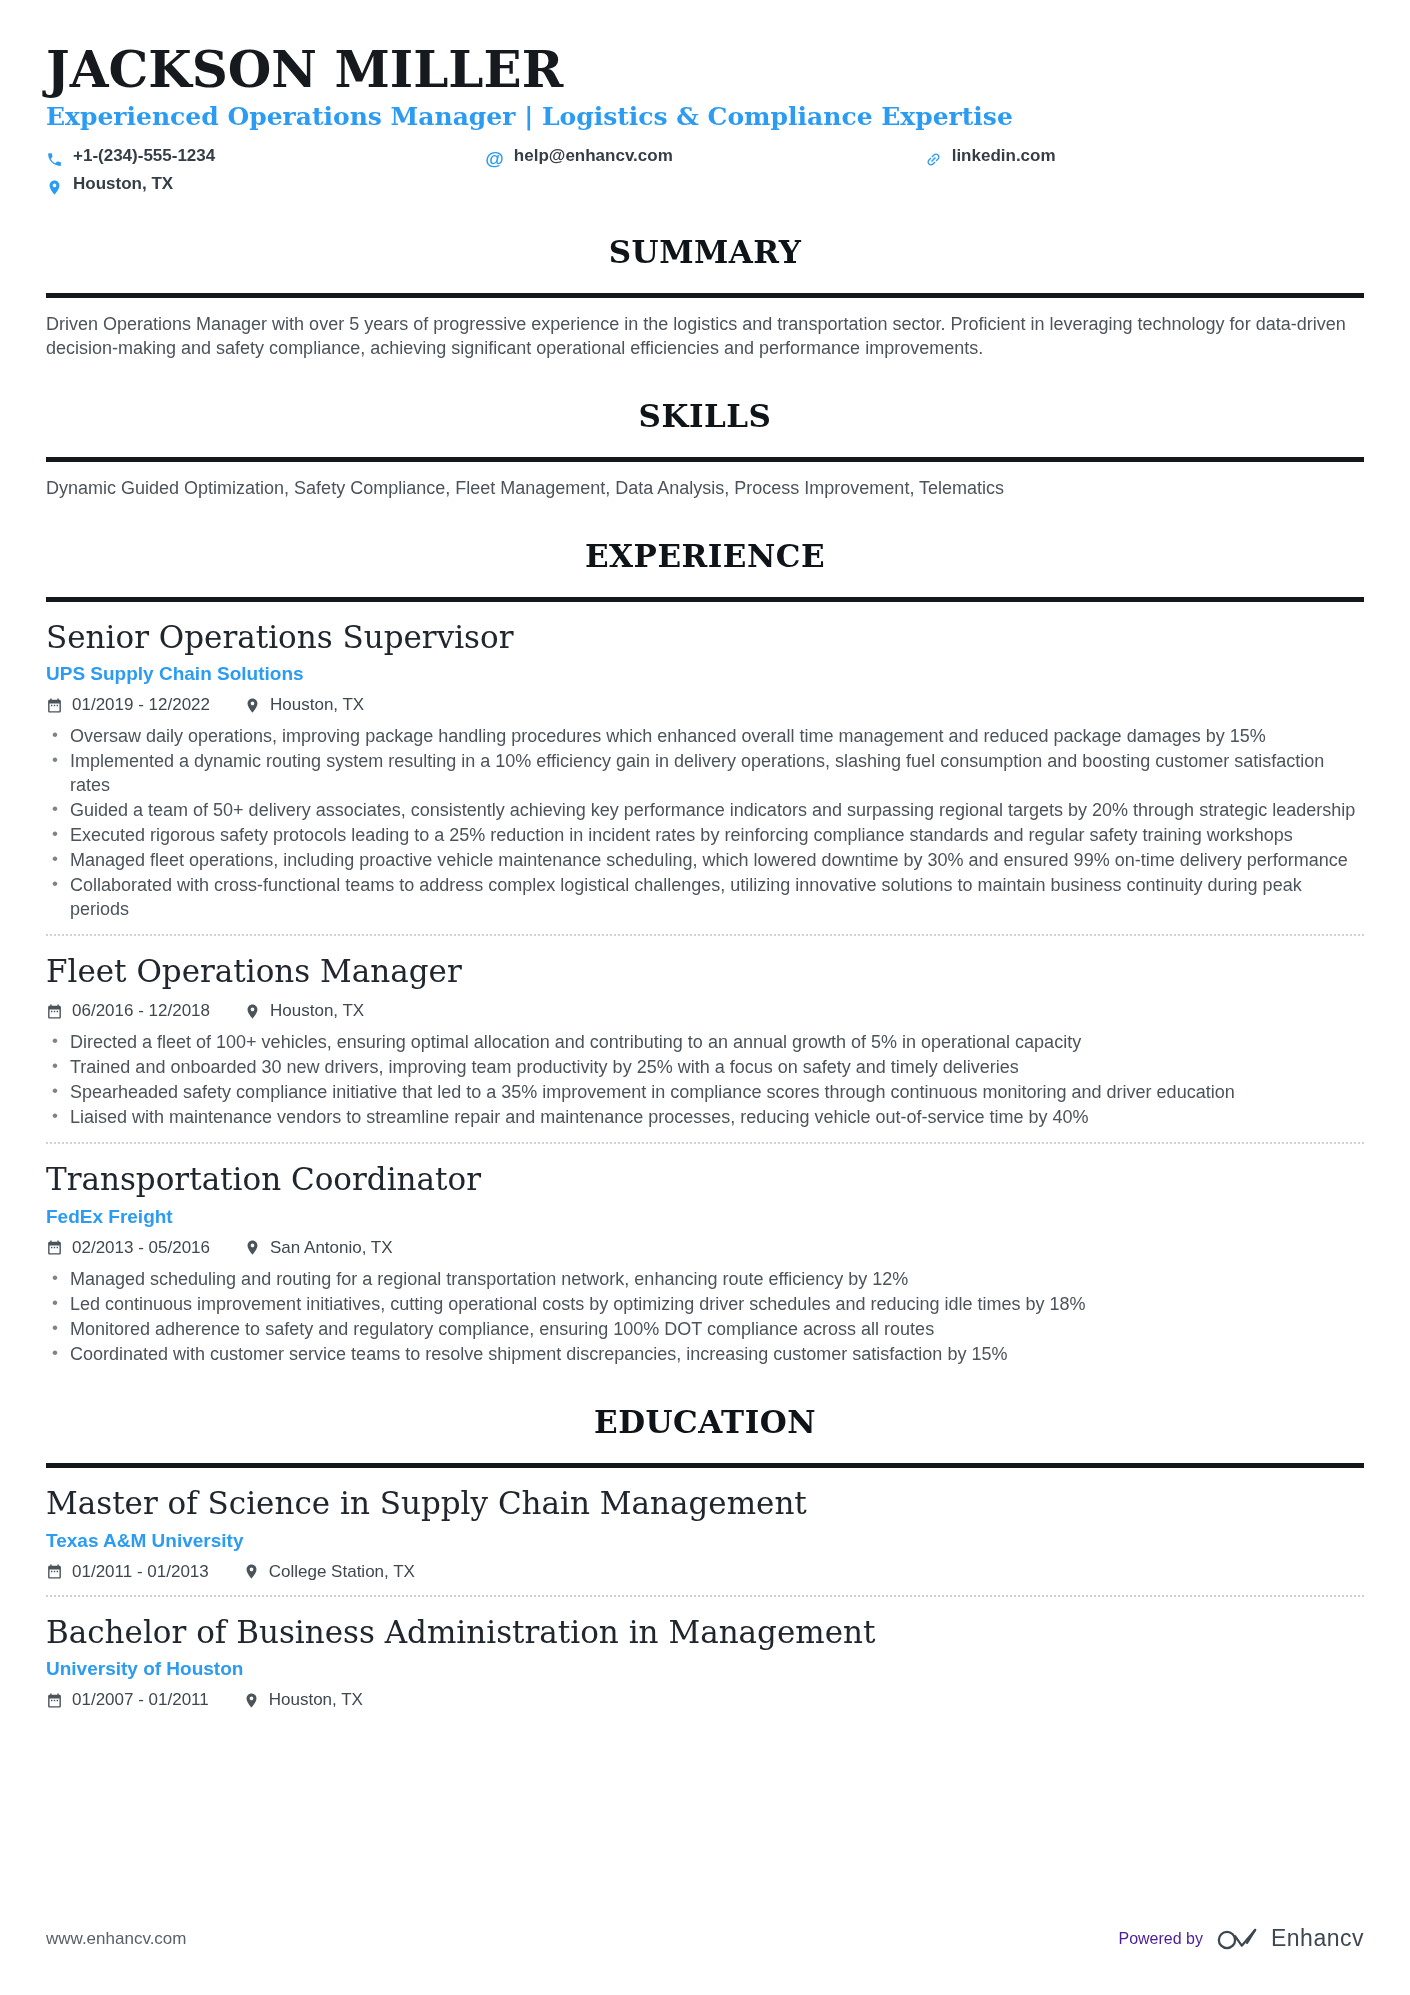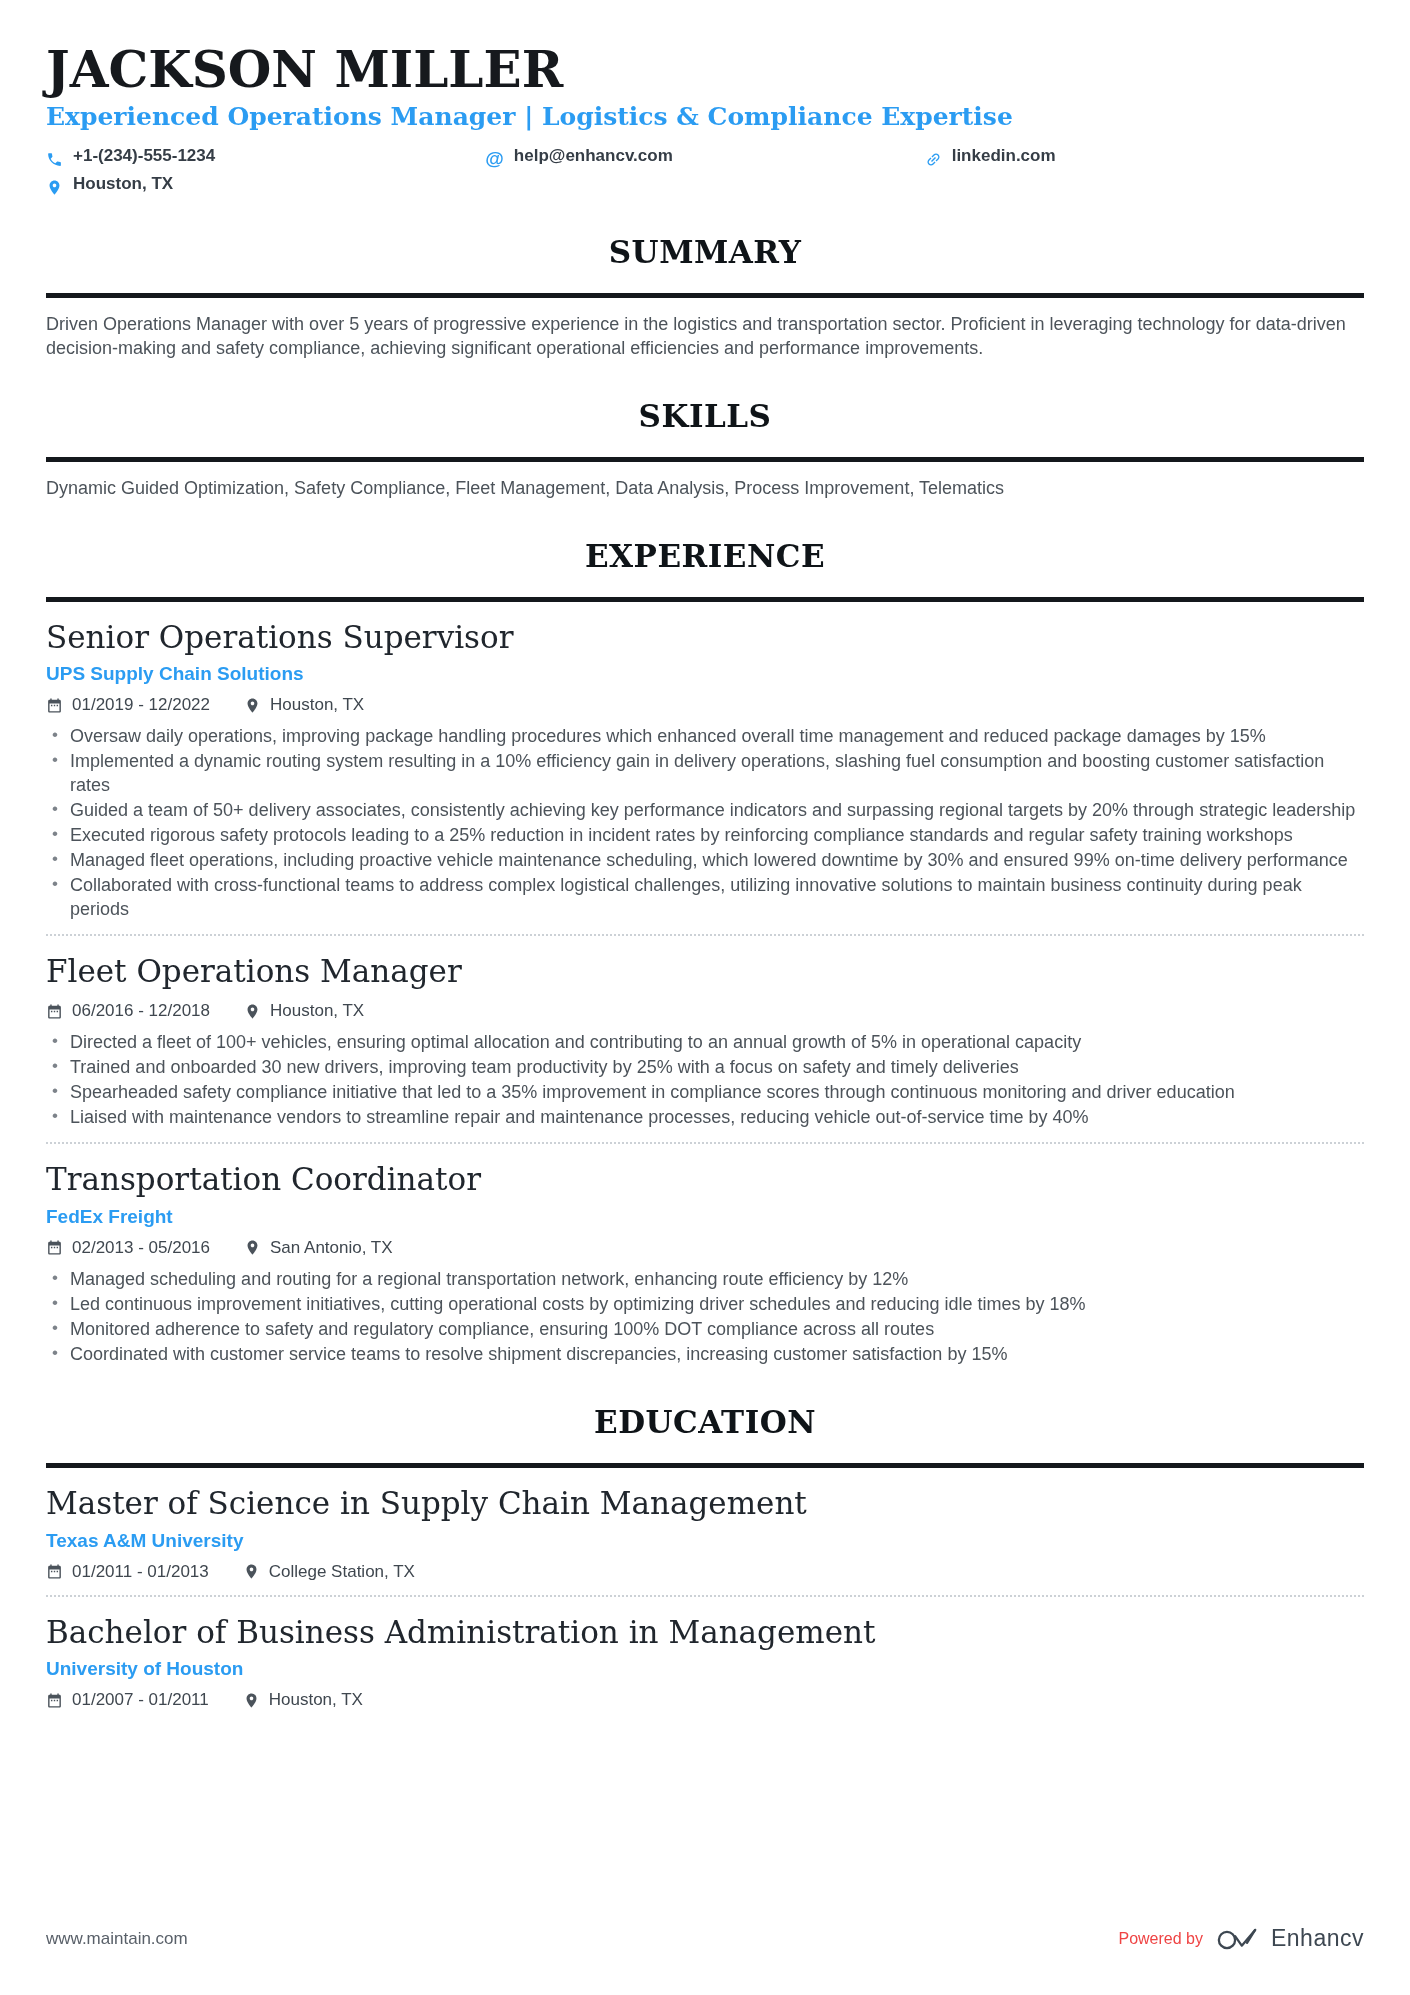--- a/index.html
+++ b/index.html
@@ -132,21 +132,21 @@
     position: absolute;
     left: 46px;
     right: 46px;
     bottom: 36px;
     display: flex;
     justify-content: space-between;
     align-items: center;
   }
   .footer-site { font-size: 17px; color: #596069; }
   .powered { display: flex; align-items: center; gap: 13px; }
-  .powered-label { font-size: 16px; color: #ef4444; }
+  .powered-label { font-size: 16px; color: #4c1d95; }
   .brand-mark { display: inline-flex; color: #3d4751; }
   .brand-name {
     font-size: 23px;
     color: #3d4751;
     letter-spacing: 0.5px;
   }
 </style>
 </head>
 <body>
 
@@ -343,21 +343,21 @@
                 <path d="M12 2C8.13 2 5 5.13 5 9c0 5.25 7 13 7 13s7-7.75 7-13c0-3.87-3.13-7-7-7zm0 9.5c-1.38 0-2.5-1.12-2.5-2.5s1.12-2.5 2.5-2.5 2.5 1.12 2.5 2.5-1.12 2.5-2.5 2.5z"></path>
               </svg>
           </span>
           <span>Houston, TX</span>
         </span>
       </div>
     </article>
   </section>
 
   <div class="footer">
-    <span class="footer-site">www.maintain.com</span>
+    <span class="footer-site">www.enhancv.com</span>
     <span class="powered">
       <span class="powered-label">Powered by</span>
       <span class="brand-mark">
         <svg width="42" height="27" viewBox="0 0 44 28" fill="none" stroke="currentColor" stroke-width="2.4" stroke-linecap="round" stroke-linejoin="round">
           <circle cx="11.5" cy="15.5" r="8.5"></circle>
           <path d="M20 11.5 L27 21.5 L41 5"></path>
           <path d="M41 5 L32.5 18.5"></path>
         </svg>
       </span>
       <span class="brand-name">Enhancv</span>

